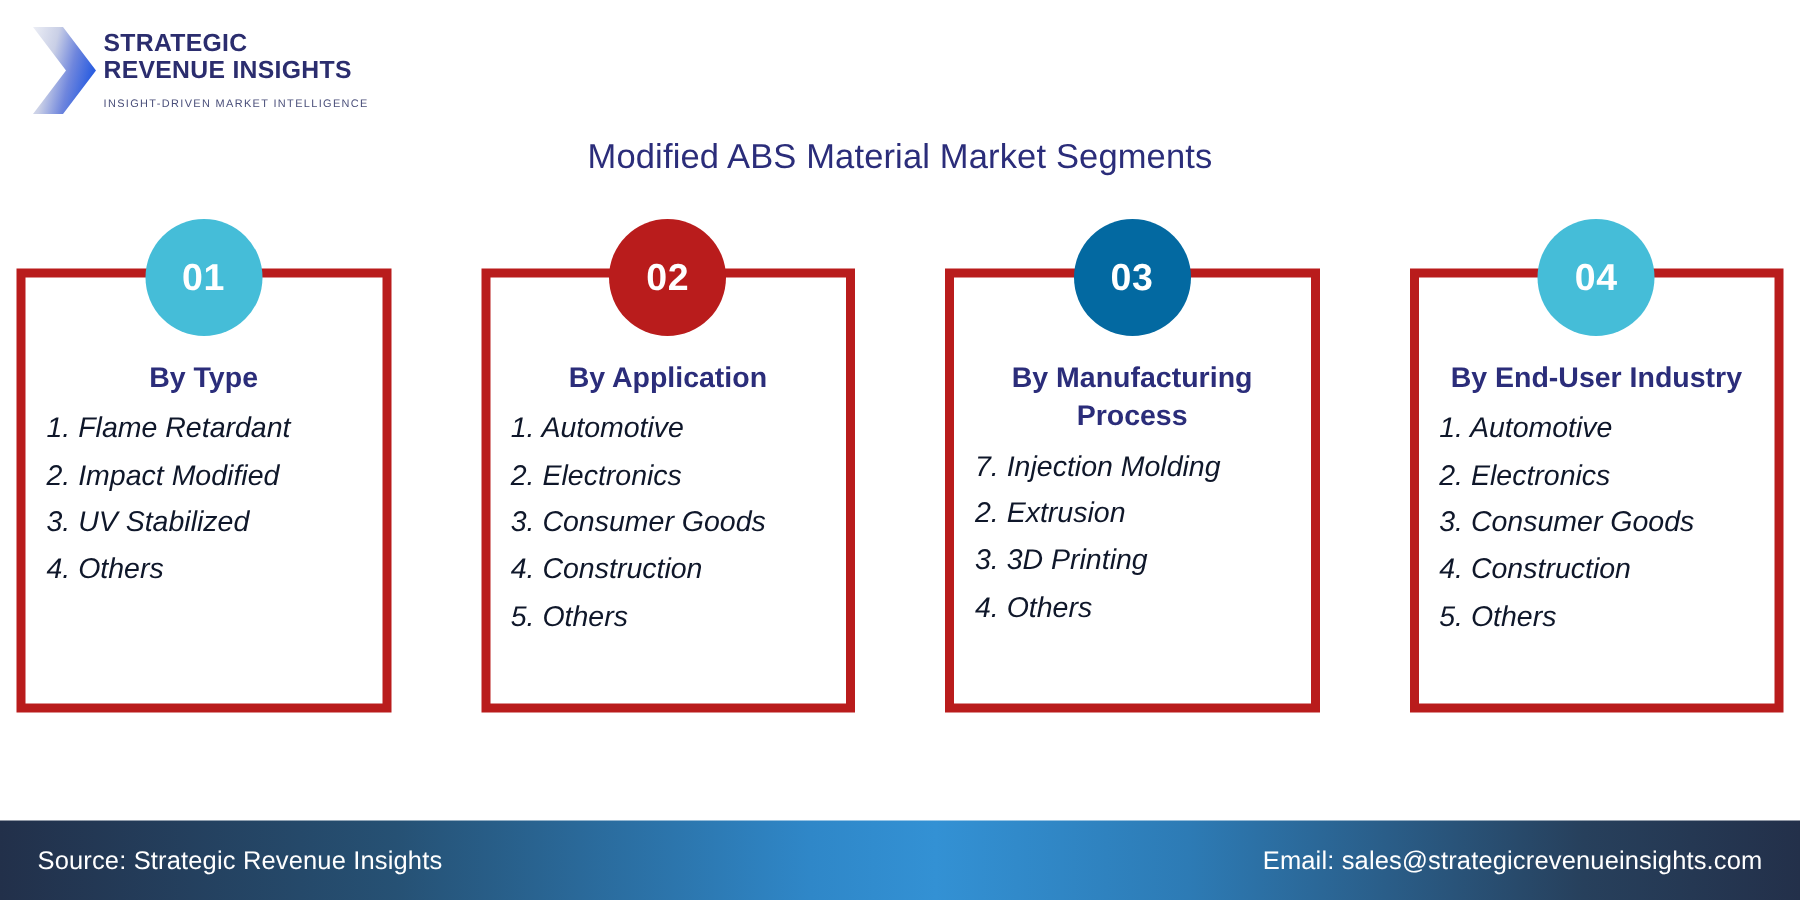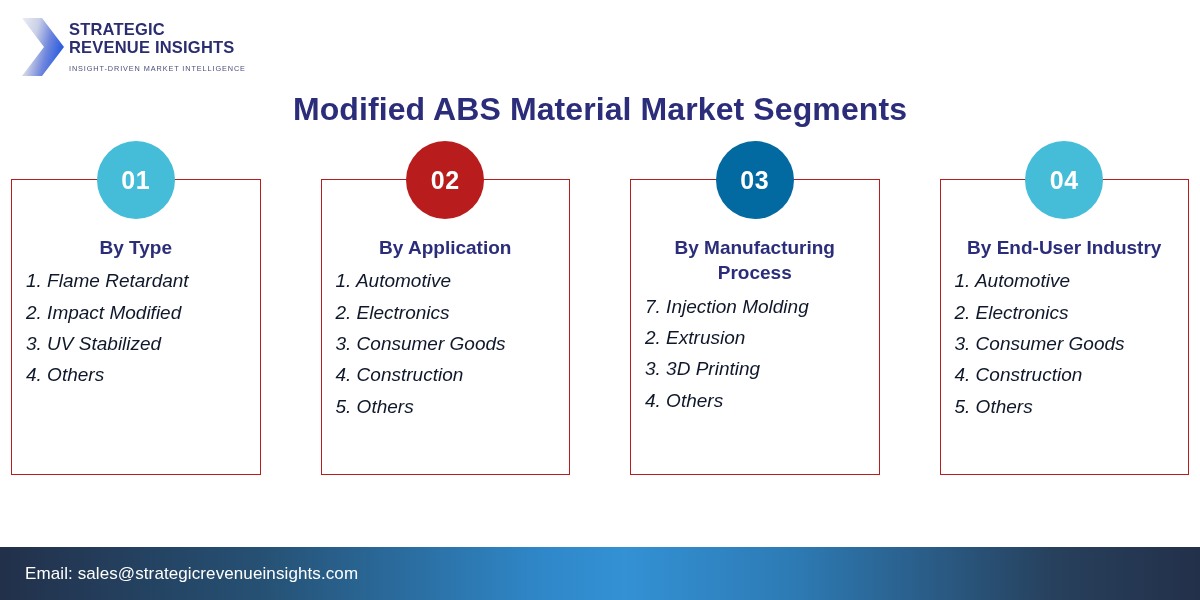--- a/index.html
+++ b/index.html
@@ -56,41 +56,41 @@
     white-space: nowrap;
   }
 
   
   .page-title {
     position: absolute;
     top: 91px;
     left: 0;
     width: 1200px;
     text-align: center;
-    font-size: 32px;
-    font-weight: bold;
+    font-size: 23px;
+    font-weight: normal;
     color: #2b2d7a;
     letter-spacing: 0.1px;
   }
 
   
   .cards-row {
     position: absolute;
     top: 179px;
     left: 11px;
     width: 1178px;
     height: 296px;
     display: flex;
     gap: 60px;
   }
 
   .card {
     position: relative;
     flex: 1 1 0;
-    border: 1px solid #b91c1c;
+    border: 6px solid #b91c1c;
     background: #ffffff;
     padding-top: 55px;
   }
 
   .card-badge {
     position: absolute;
     top: -39px;
     left: 50%;
     transform: translateX(-50%);
     width: 78px;
@@ -224,14 +224,15 @@
       <li>2. Electronics</li>
       <li>3. Consumer Goods</li>
       <li>4. Construction</li>
       <li>5. Others</li>
     </ul>
   </div>
 
 </div>
 
 <div class="footer-bar">
+  <div class="footer-text">Source: Strategic Revenue Insights</div>
   <div class="footer-text">Email: sales@strategicrevenueinsights.com</div>
 </div>
 
 </body></html>

